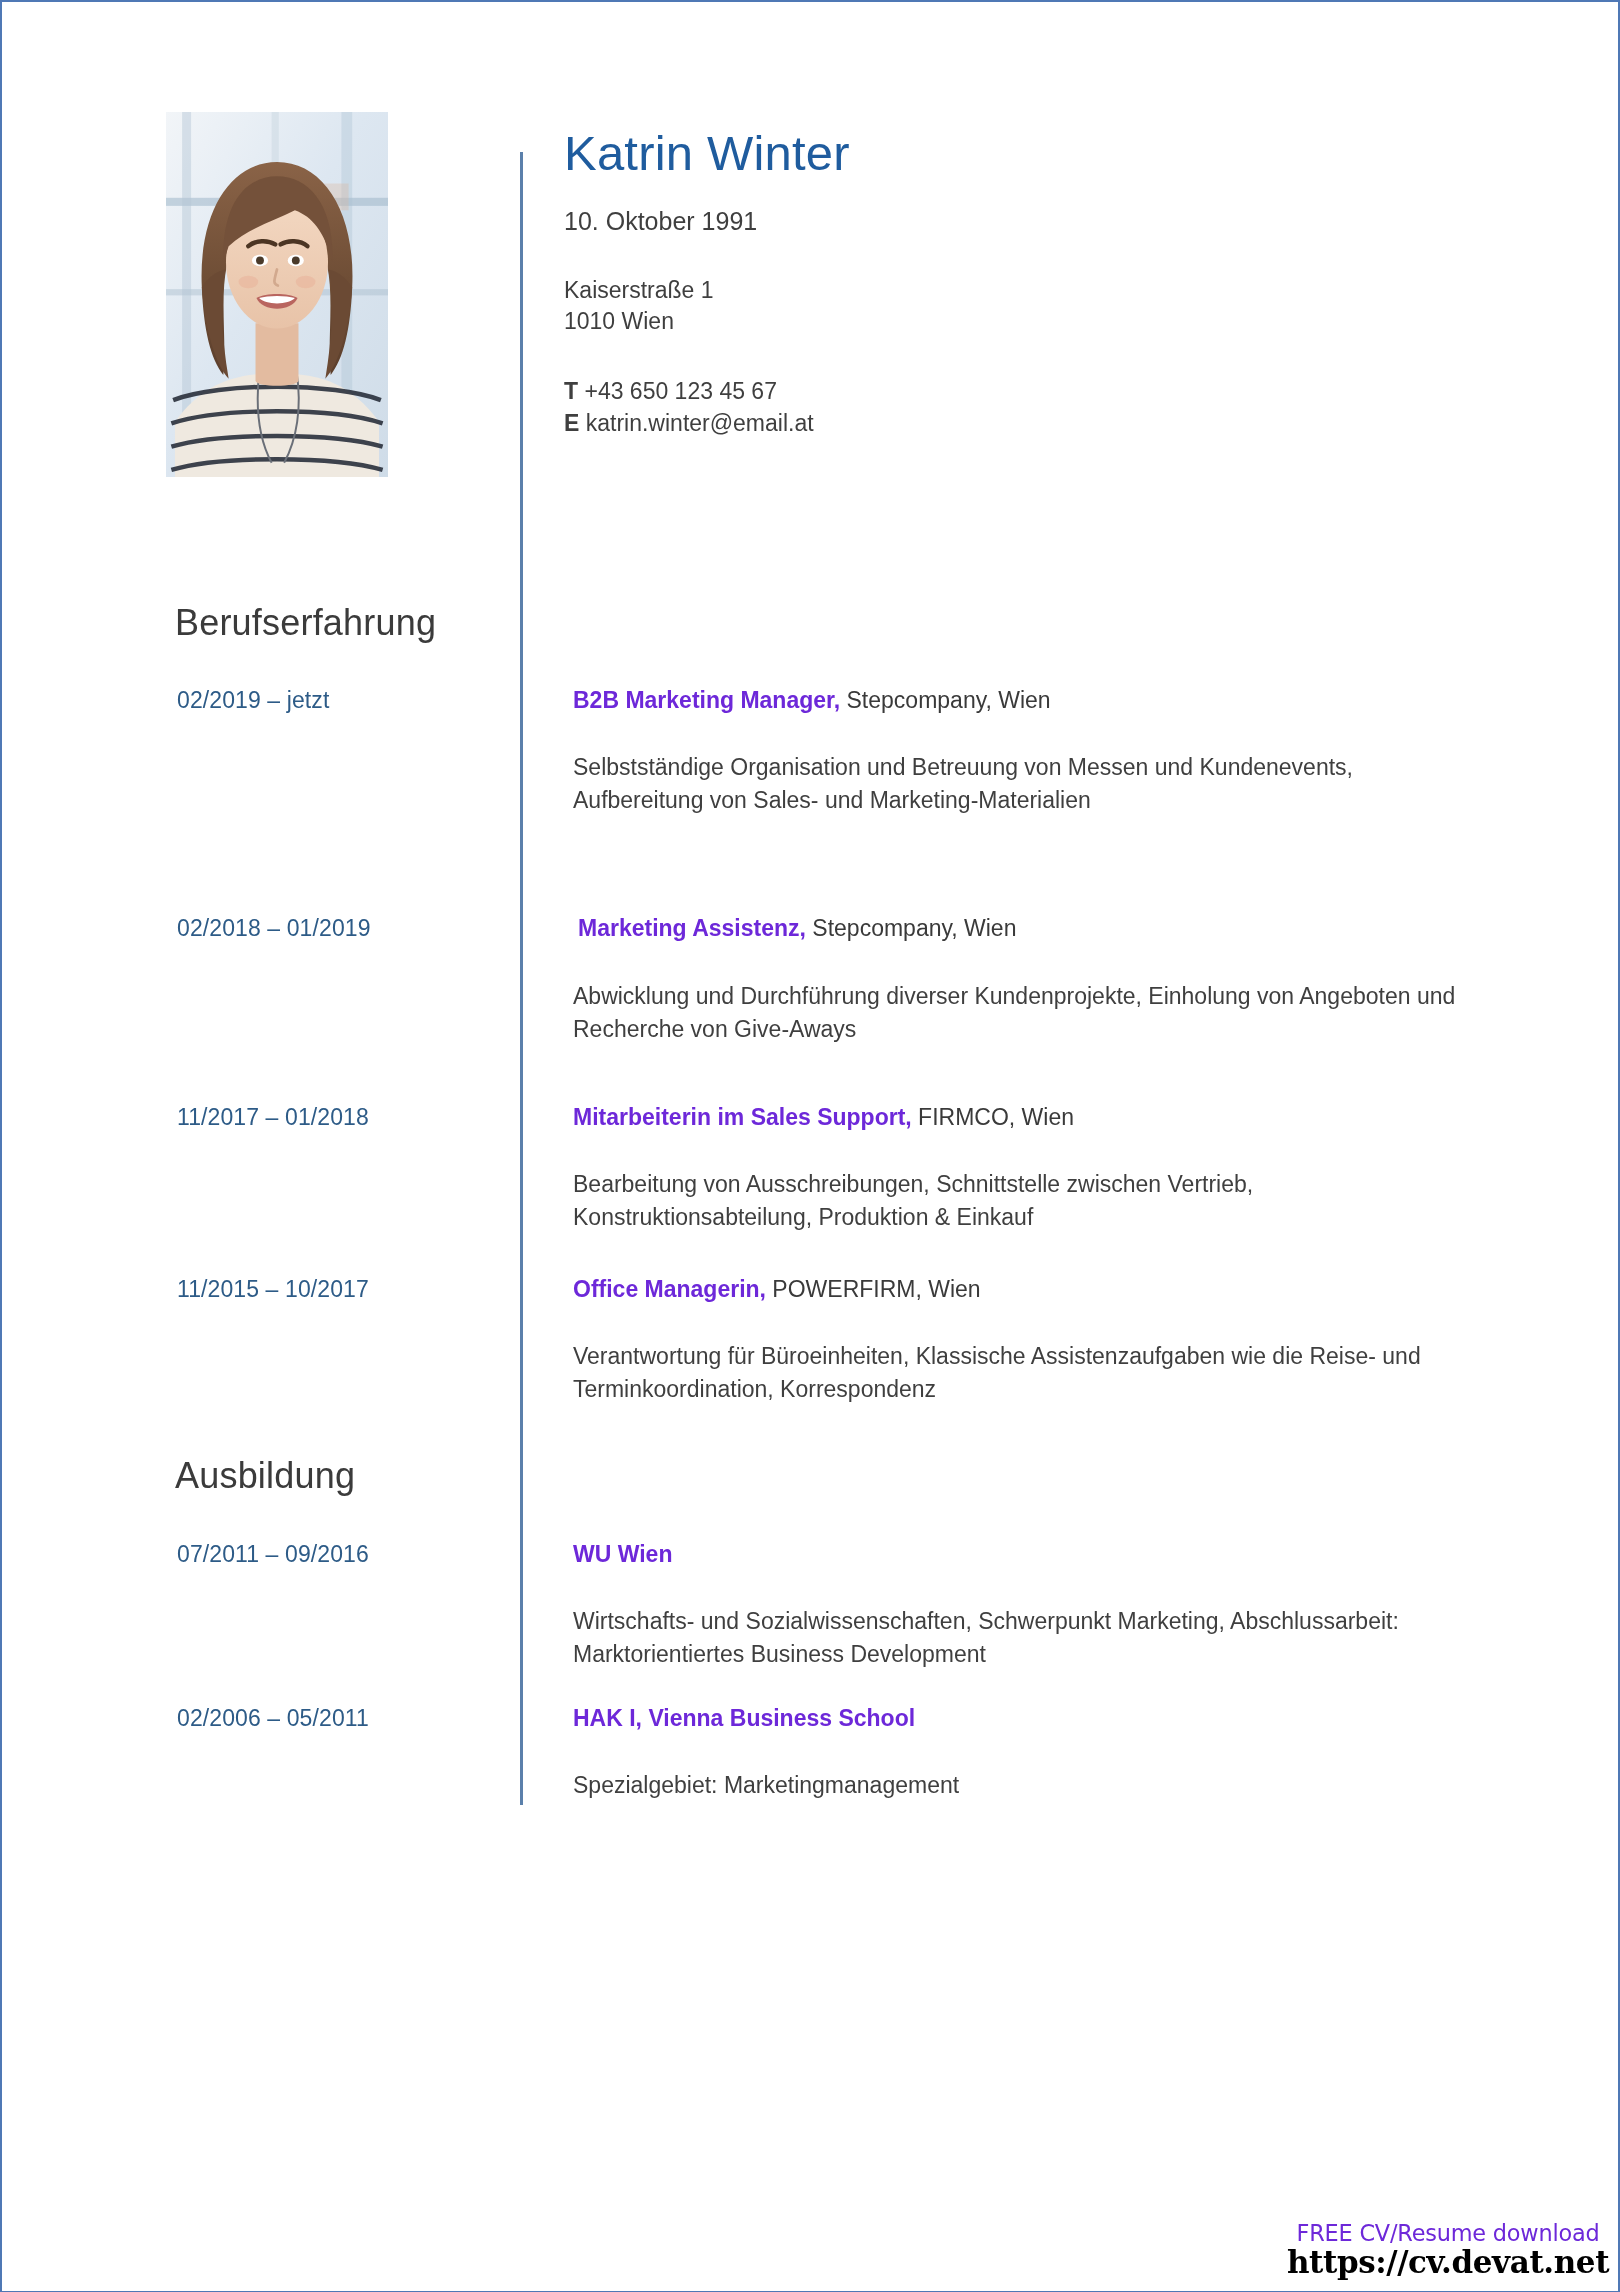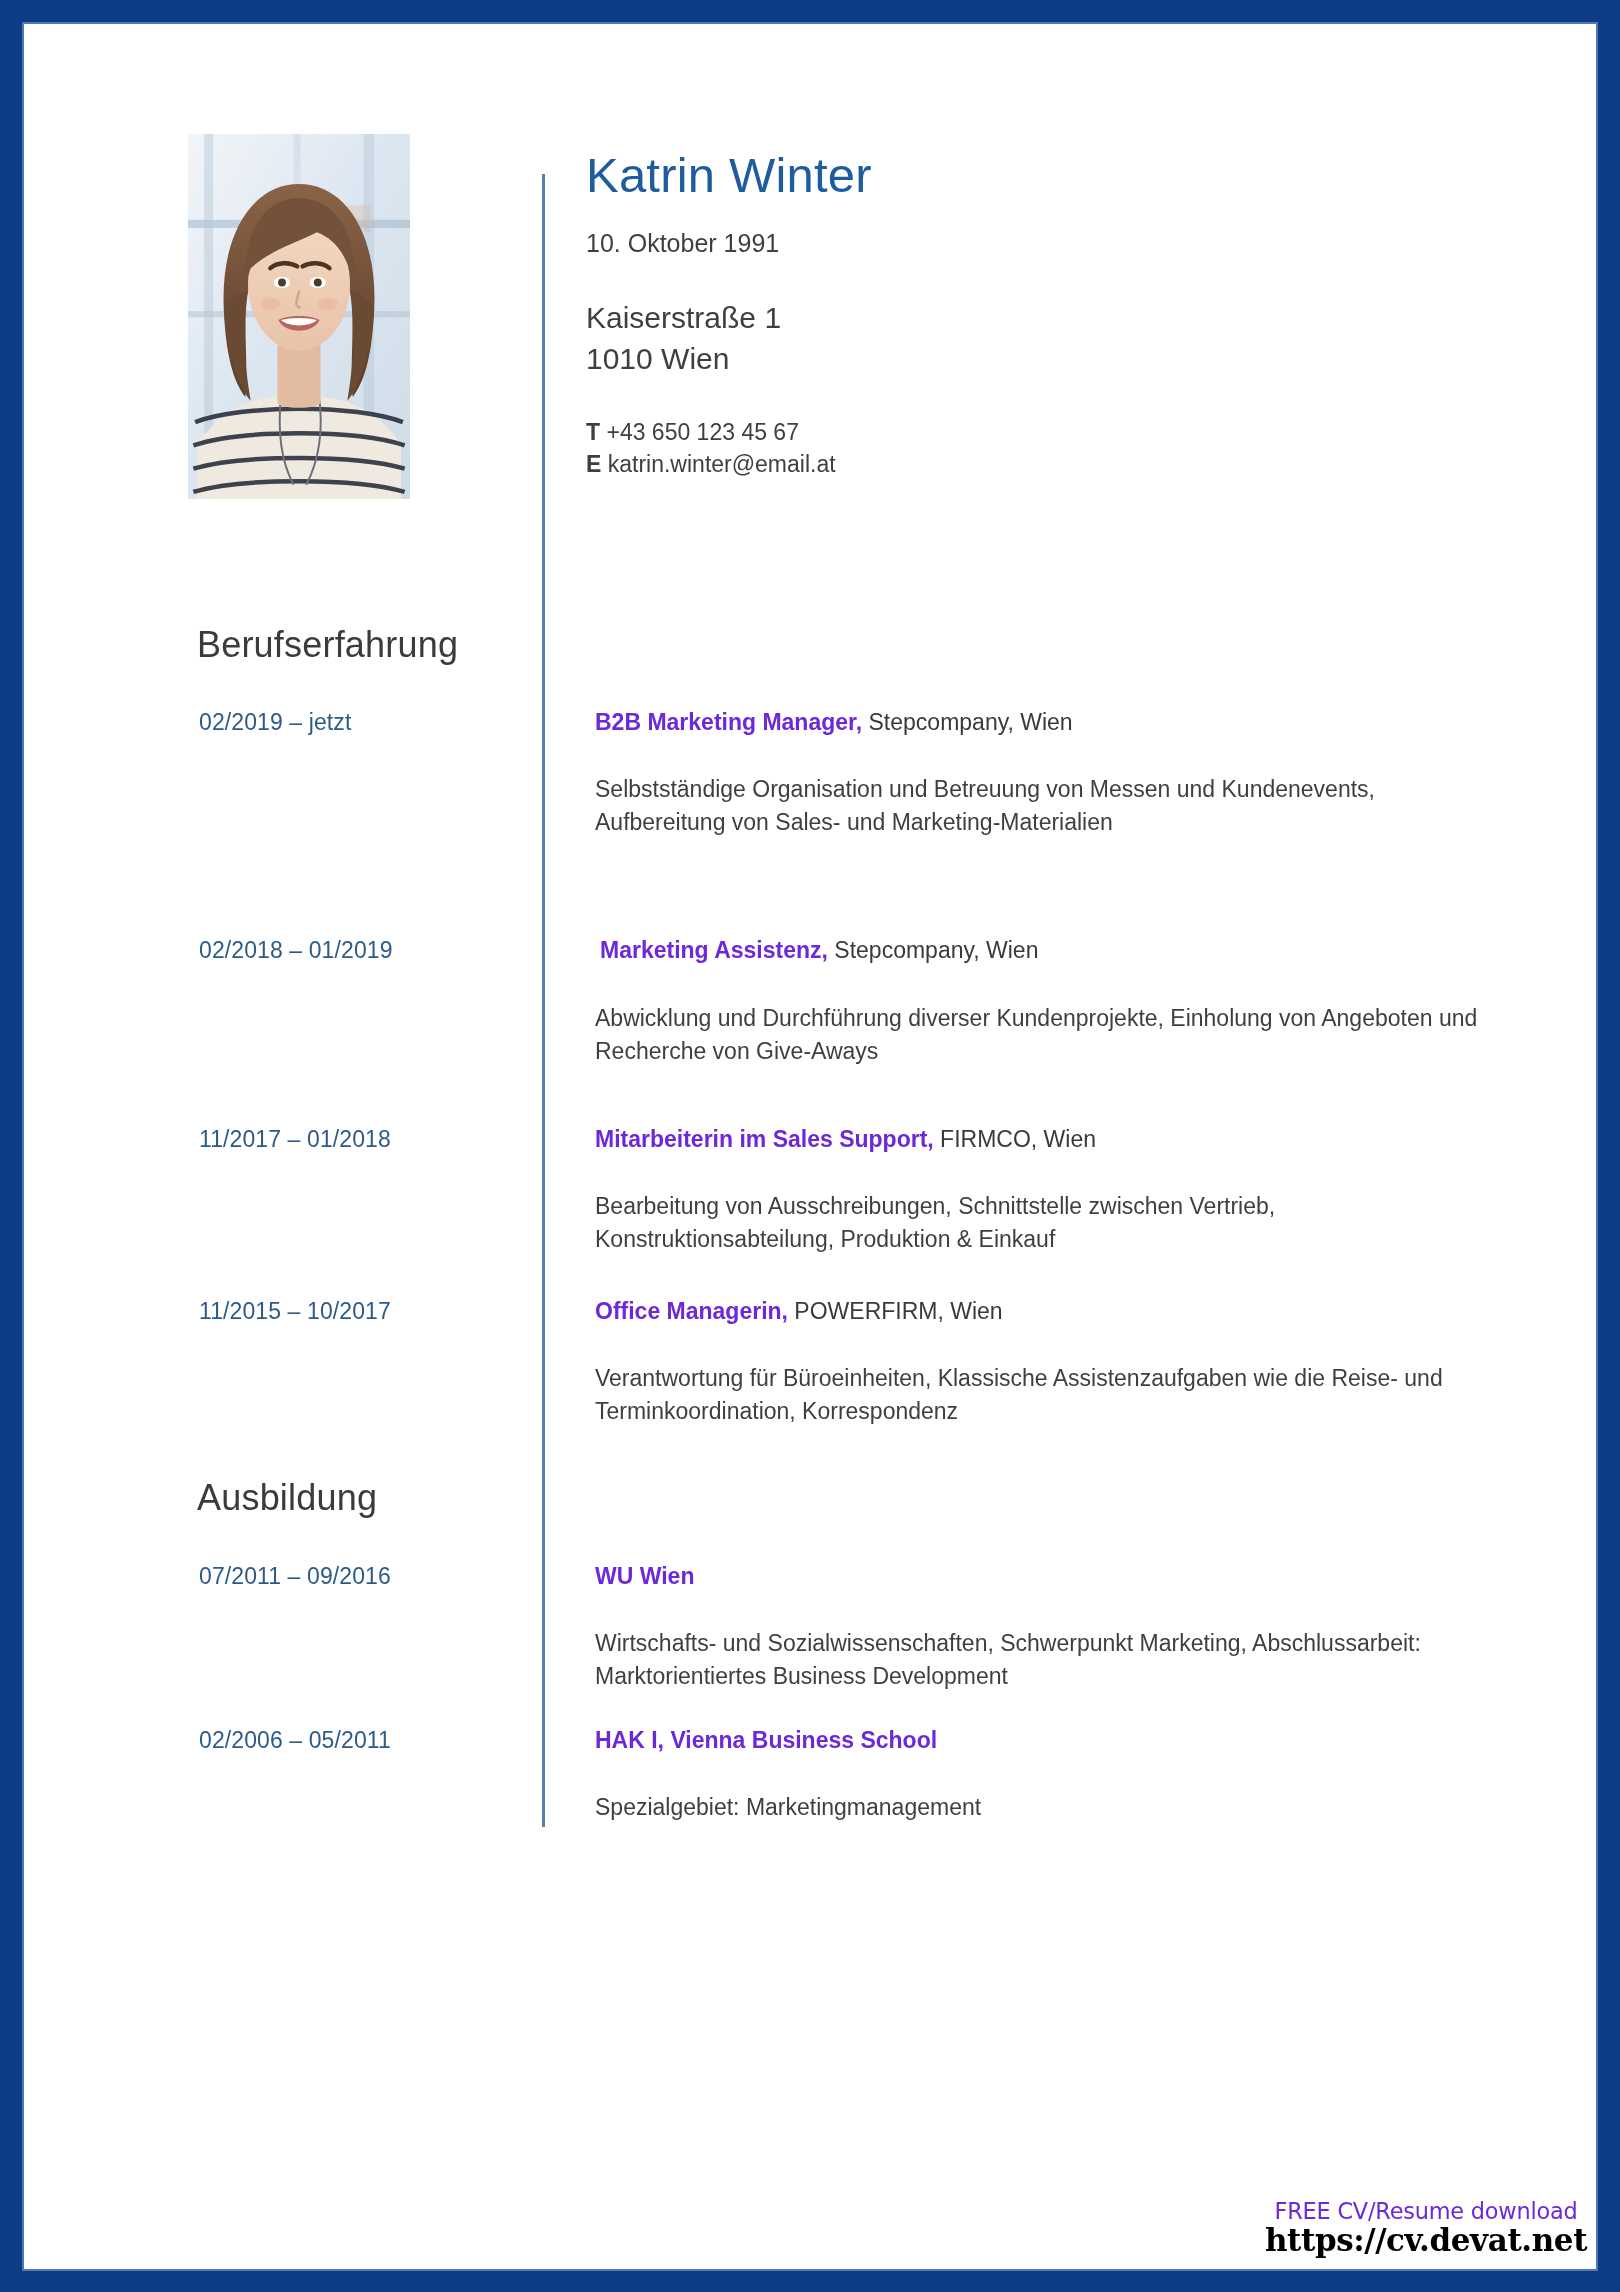--- a/index.html
+++ b/index.html
@@ -15,21 +15,21 @@
   }
 
   
   .page-frame {
     position: absolute;
     left: 0; top: 0;
     width: 1620px;
     height: 2293px;
     box-sizing: border-box;
     background: #0f3d85;
-    padding: 22px;
+    padding: 0;
   }
   .page-frame-inner {
     position: relative;
     width: 100%;
     height: 100%;
     background: #ffffff;
     box-sizing: border-box;
     border: 2.7px solid #4f78b5;
     overflow: hidden;
   }
@@ -78,21 +78,21 @@
     margin: 0 0 25px 0;
     white-space: nowrap;
   }
   .cv-birth {
     font-size: 25px;
     color: #3f3f3f;
     line-height: 1.35;
     margin: 0 0 36px 0;
   }
   .cv-address {
-    font-size: 30px;
+    font-size: 23px;
     color: #3f3f3f;
     line-height: 1.38;
     margin: 0 0 38px 0;
   }
   .cv-contact {
     font-size: 23px;
     color: #3f3f3f;
     line-height: 1.38;
     margin: 0;
   }

